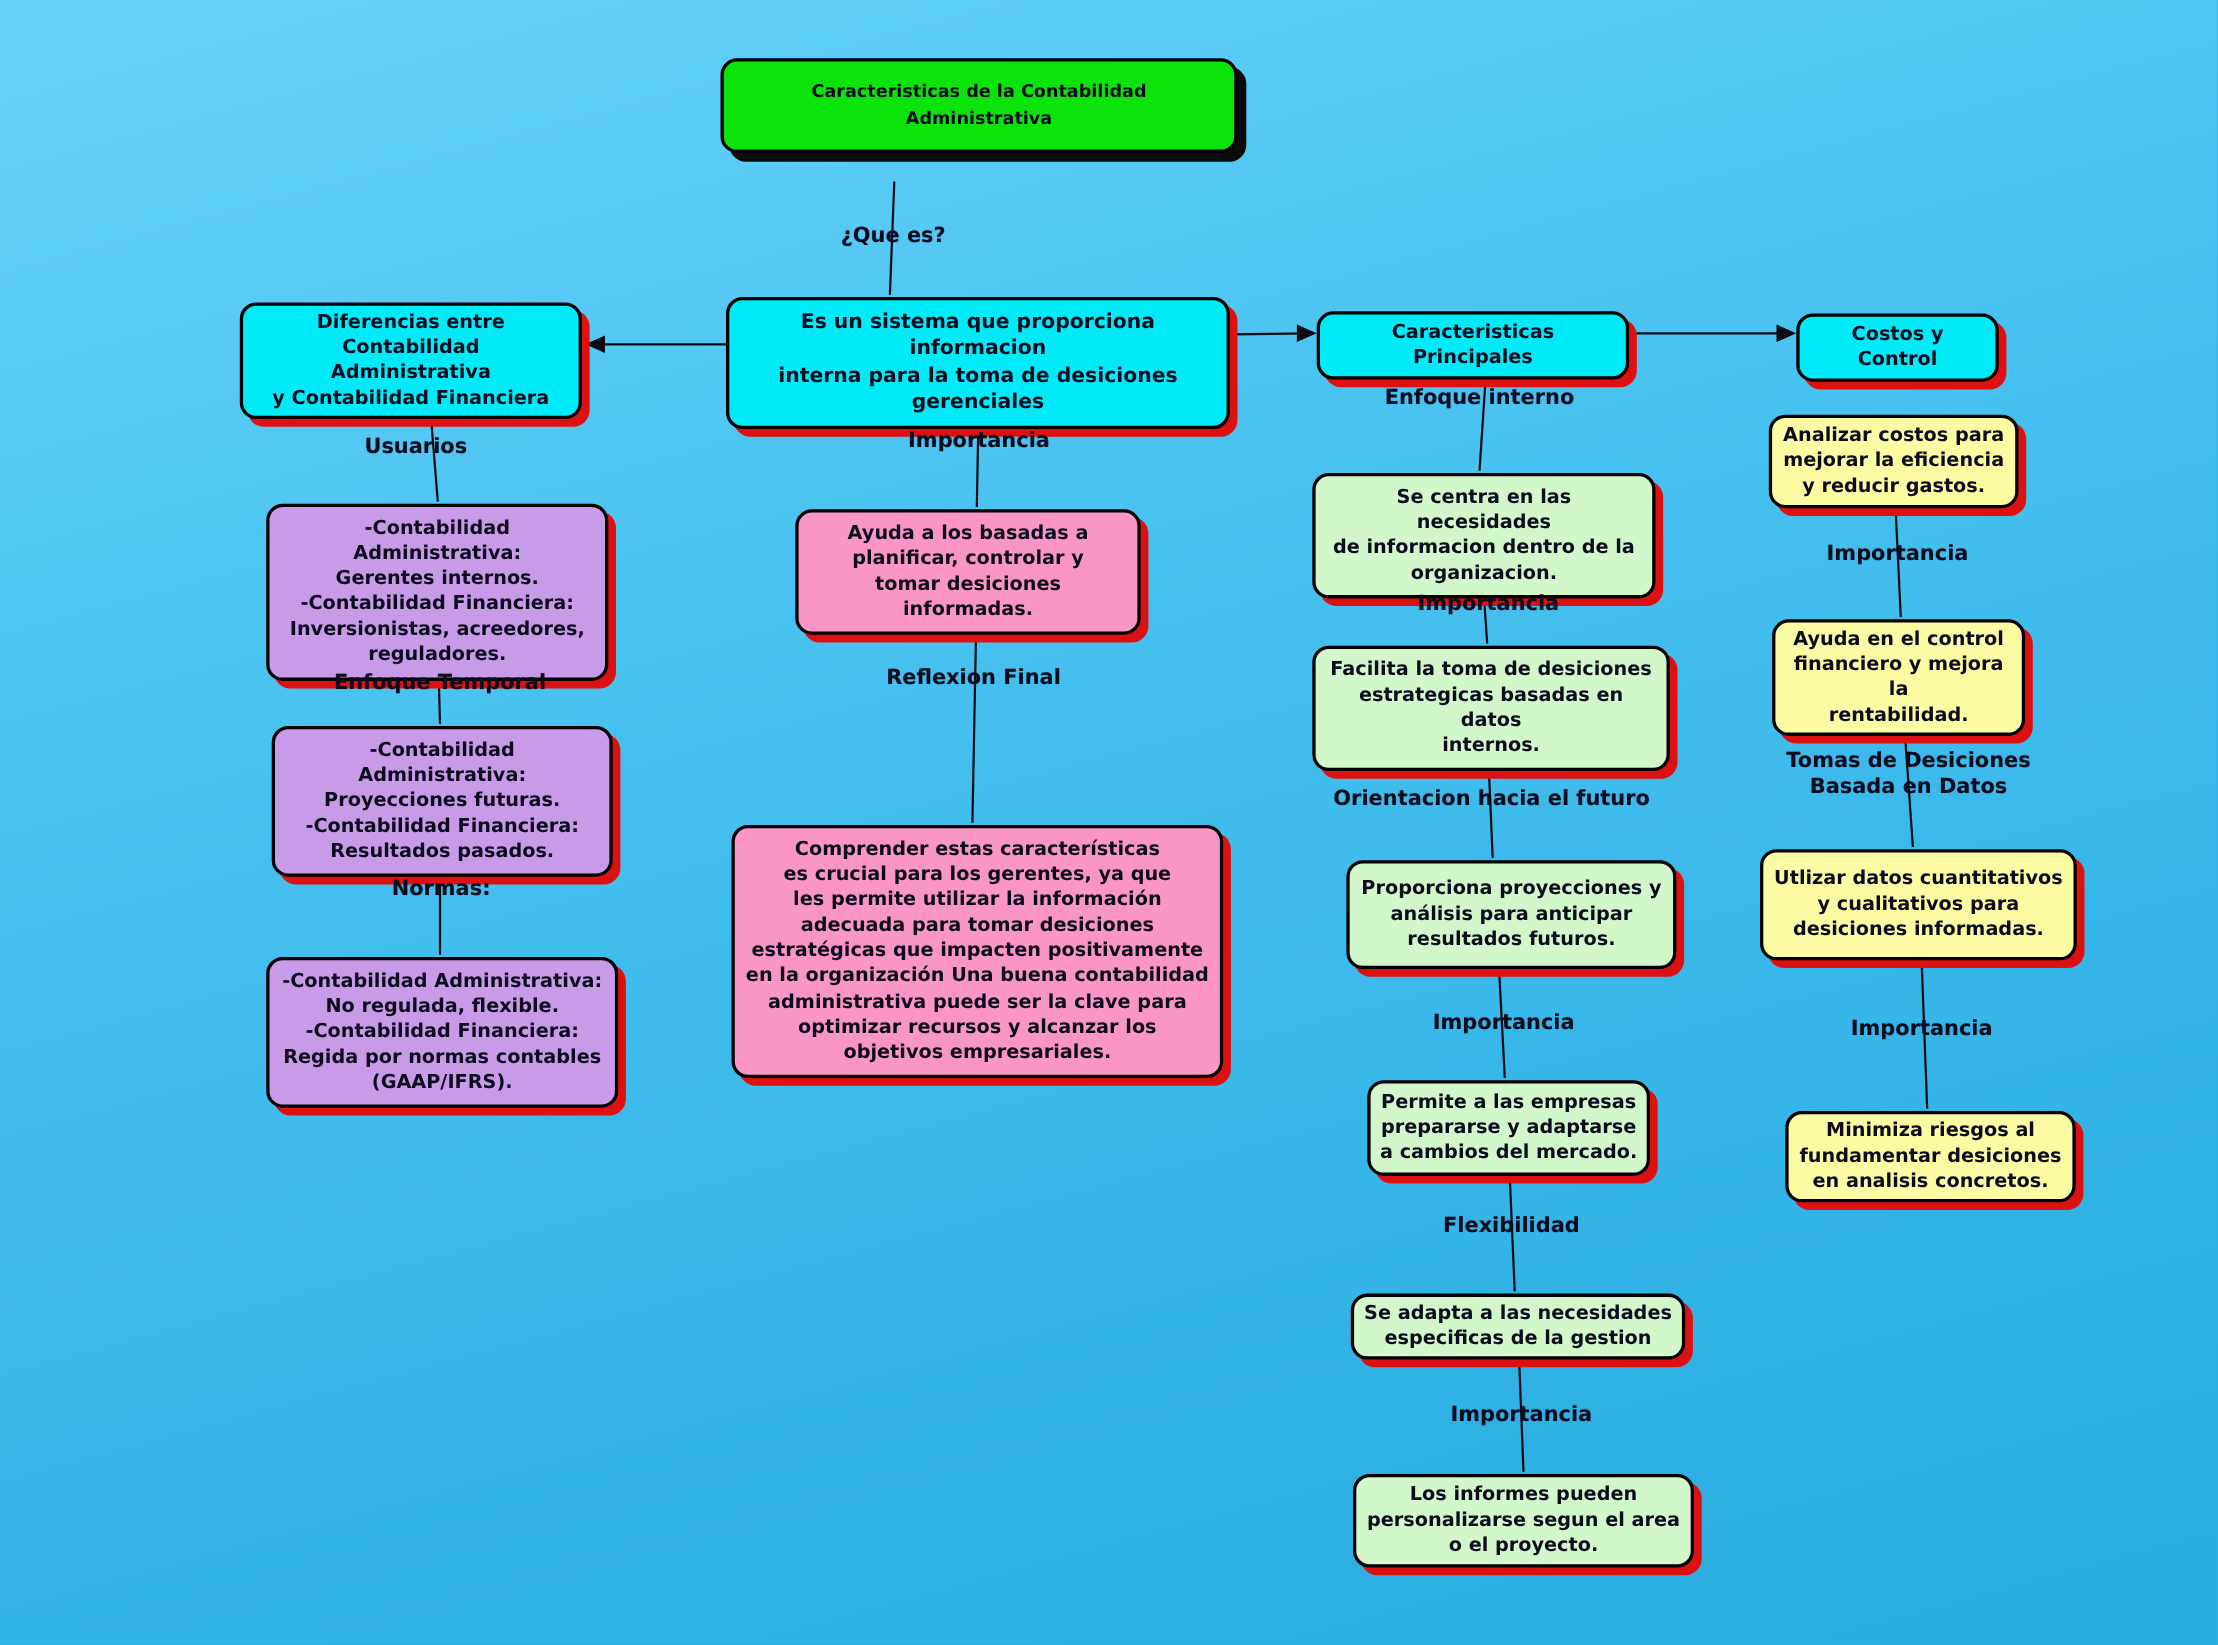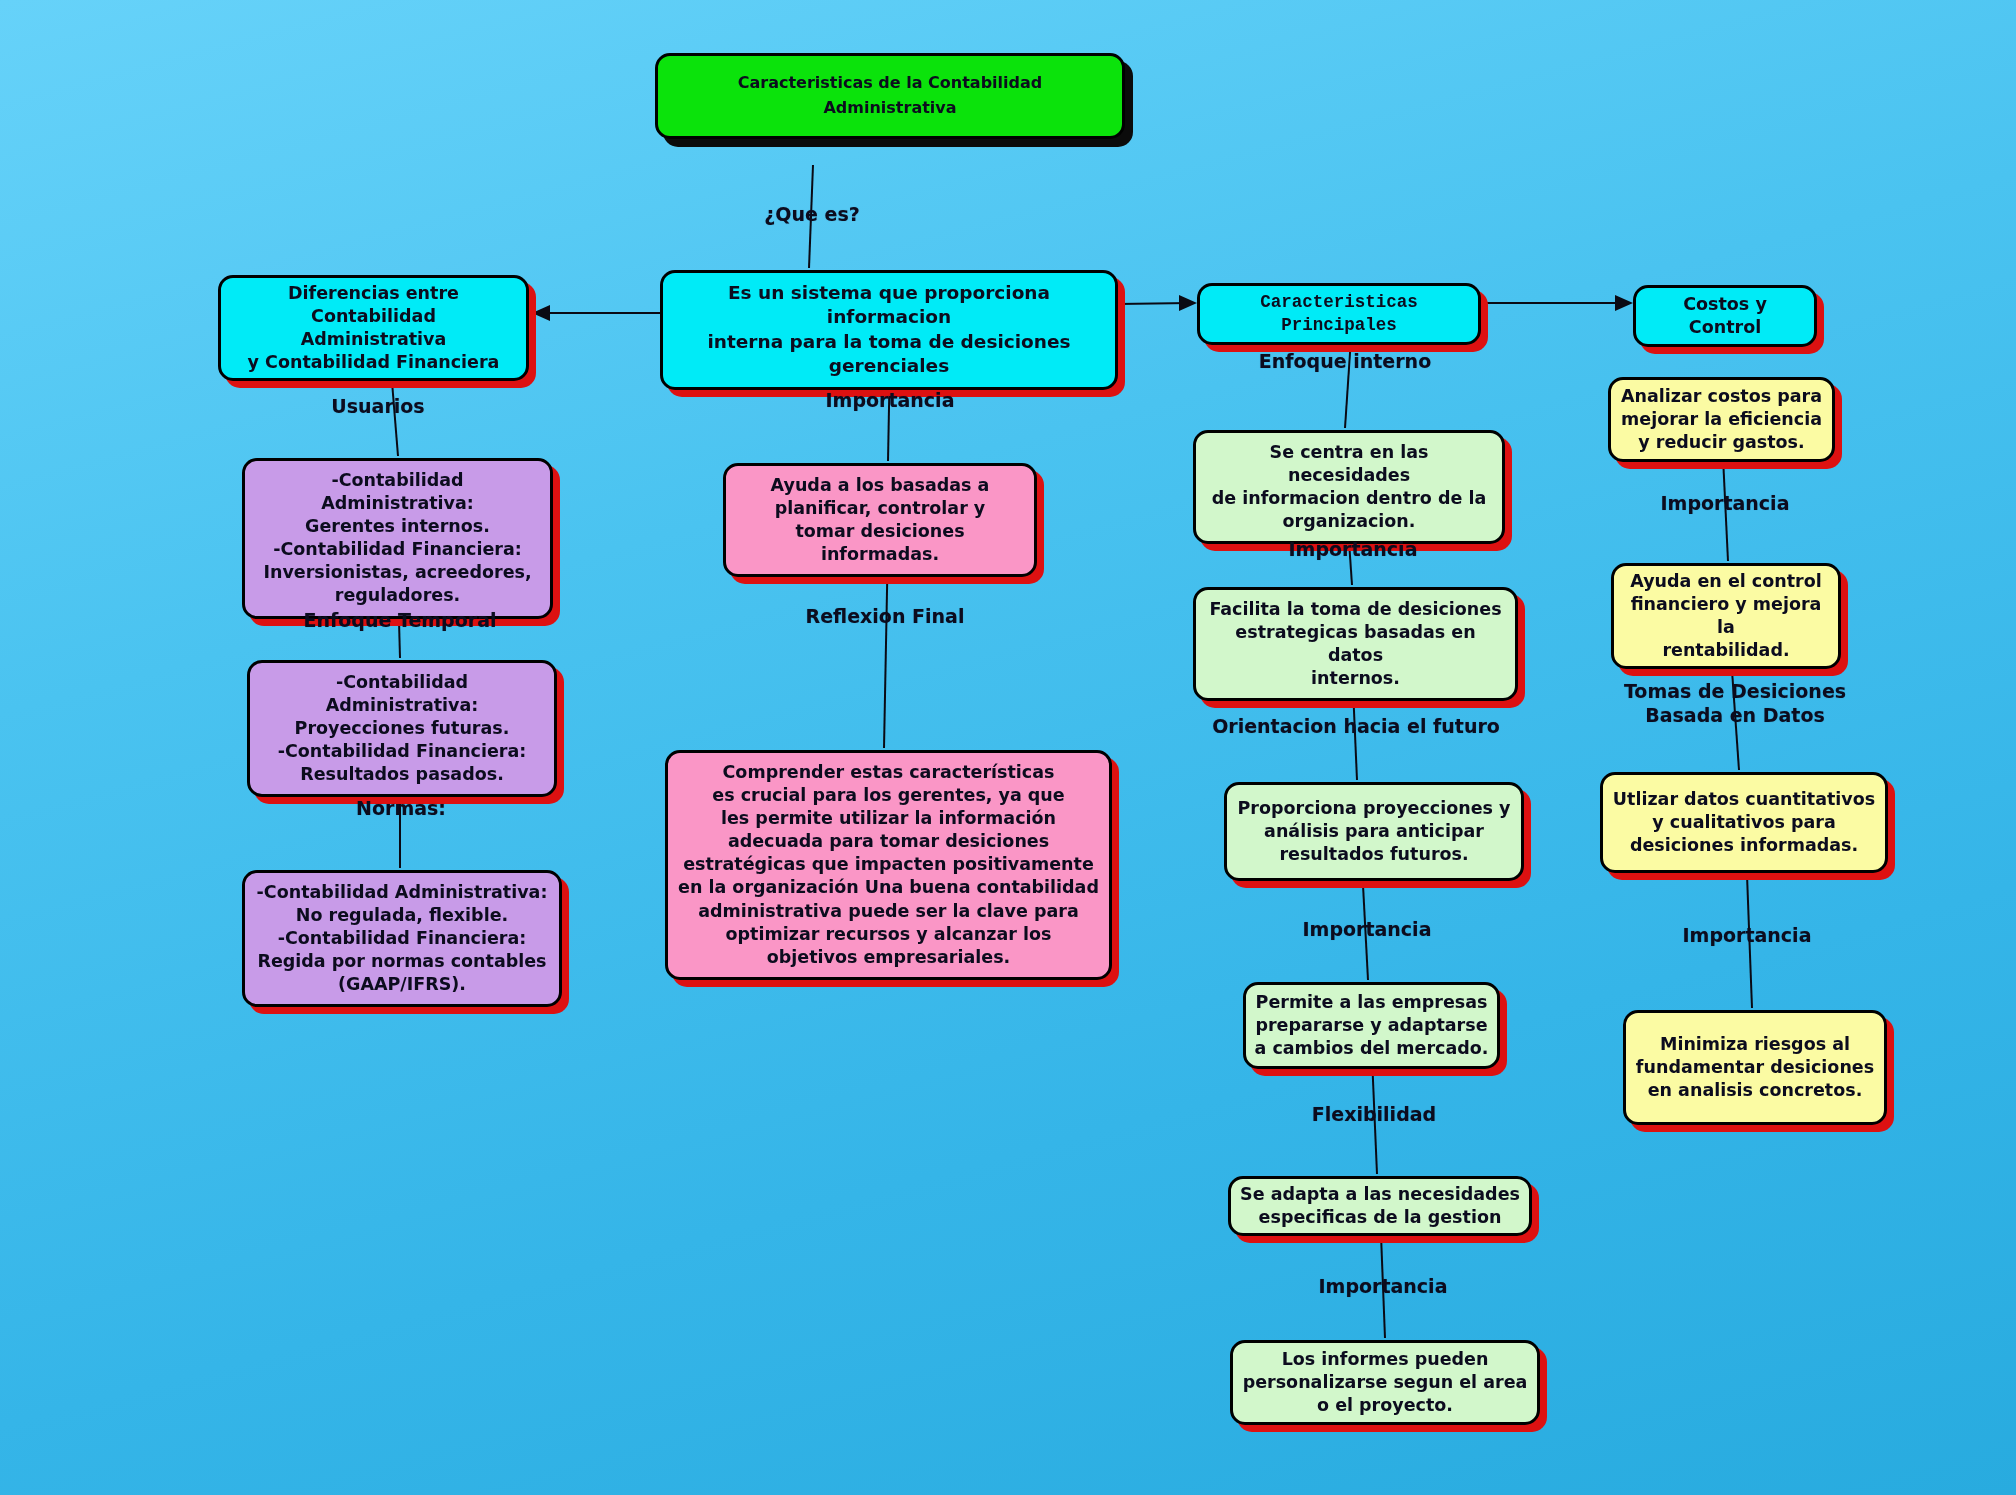--- a/index.html
+++ b/index.html
@@ -86,21 +86,21 @@
   <div class="lbl" style="left:812px;top:203px;">¿Que es?</div>
 
   <div class="node cyan" style="left:660px;top:270px;width:458px;font-size:18.5px;">Es un sistema que proporciona informacion
 interna para la toma de desiciones
 gerenciales</div>
 
   <div class="node cyan" style="left:218px;top:275px;width:311px;padding:4px 6px;">Diferencias entre Contabilidad
 Administrativa
 y Contabilidad Financiera</div>
 
-  <div class="node cyan slim" style="left:1197px;top:283px;width:284px;font-family:Liberation Mono, monospace;">Caracteristicas Principales</div>
+  <div class="node cyan slim" style="left:1197px;top:283px;width:284px;">Caracteristicas Principales</div>
 
   <div class="node cyan slim" style="left:1633px;top:285px;width:184px;">Costos y Control</div>
 
   <div class="lbl" style="left:378px;top:395px;">Usuarios</div>
   <div class="node purple" style="left:242px;top:458px;width:311px;">-Contabilidad Administrativa:
 Gerentes internos.
 -Contabilidad Financiera:
 Inversionistas, acreedores,
 reguladores.</div>
 
@@ -171,17 +171,17 @@
 financiero y mejora la
 rentabilidad.</div>
 
   <div class="lbl" style="left:1735px;top:680px;">Tomas de Desiciones
 Basada en Datos</div>
   <div class="node yellow" style="left:1600px;top:772px;width:288px;padding:13px 8px;">Utlizar datos cuantitativos
 y cualitativos para
 desiciones informadas.</div>
 
   <div class="lbl" style="left:1747px;top:924px;">Importancia</div>
-  <div class="node yellow" style="left:1623px;top:1010px;width:264px;padding:20px 6px;">Minimiza riesgos al
+  <div class="node yellow" style="left:1623px;top:1010px;width:264px;padding:4px 6px;">Minimiza riesgos al
 fundamentar desiciones
 en analisis concretos.</div>
 
 </div>
 
 </body></html>

